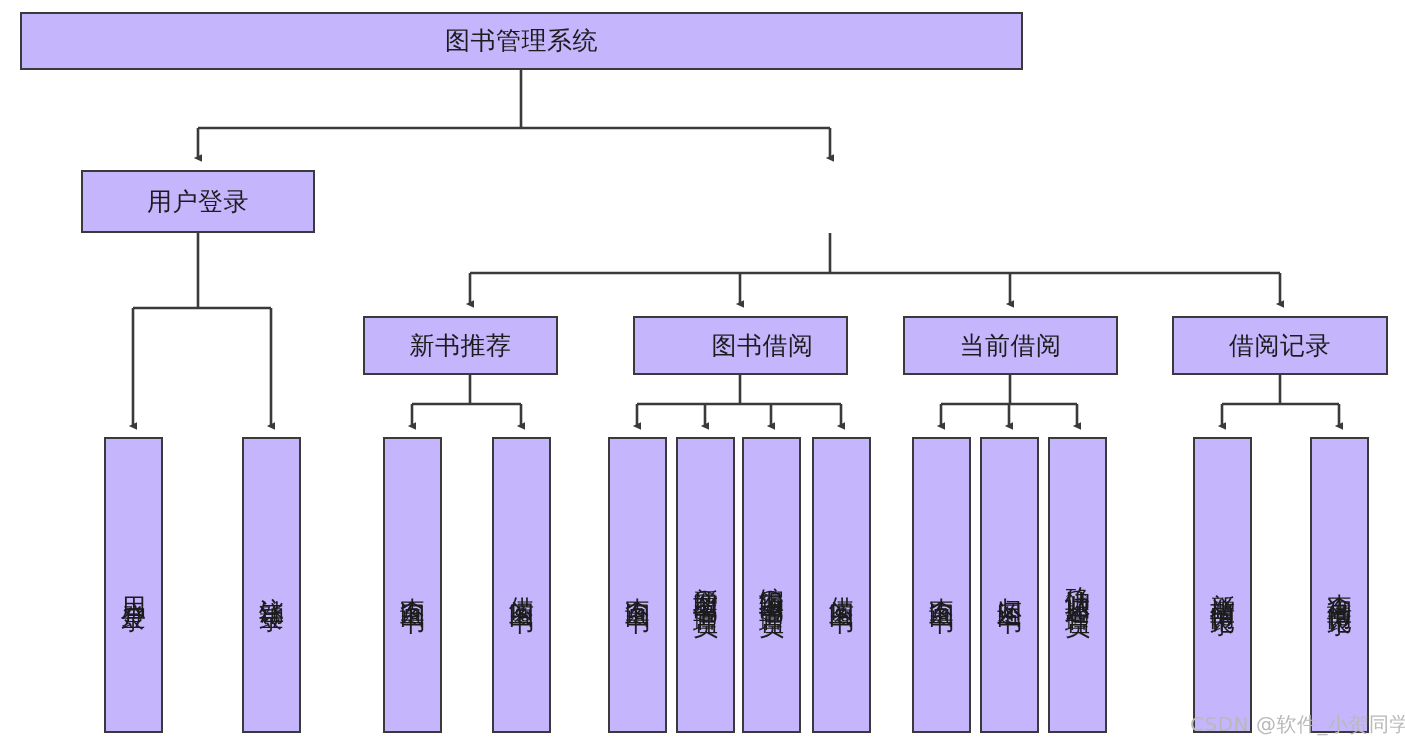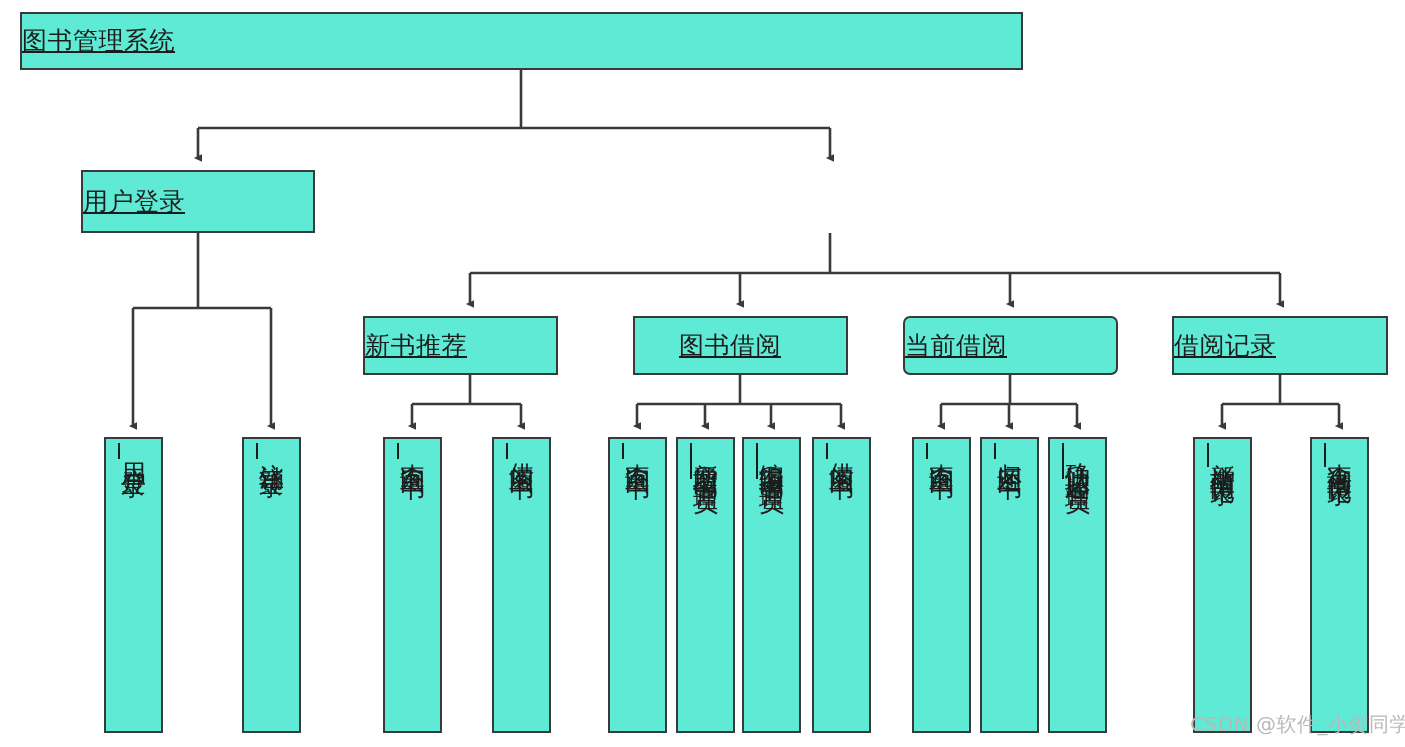--- a/index.html
+++ b/index.html
@@ -25,27 +25,26 @@
     left: 0;
     top: 0;
     width: 1405px;
     height: 747px;
     pointer-events: none;
   }
   .node {
     position: absolute;
     box-sizing: border-box;
     border: 2.5px solid #3a3a3a;
-    background: #5eead4;
+    background: #c4b5fd;
     display: flex;
     align-items: center;
-    justify-content: flex-start;
+    justify-content: center;
     color: #1c1c1c;
     z-index: 2;
-    text-decoration: underline;
   }
   .node.h {
     font-size: 25px;
     line-height: 1.1;
     letter-spacing: 0.5px;
   }
   .node.root {
     font-size: 25px;
   }
   .node.v {
@@ -141,21 +140,21 @@
   <div class="node h" style="left:81px; top:170px; width:234px; height:63px;">
     <span>用户登录</span>
   </div>
 
   <div class="node h" style="left:363px; top:316px; width:195px; height:59px;">
     <span>新书推荐</span>
   </div>
   <div class="node h" style="left:633px; top:316px; width:215px; height:59px;padding-left:44px;">
     <span>图书借阅</span>
   </div>
-  <div class="node h" style="left:903px; top:316px; width:215px; height:59px;border-radius:7px;">
+  <div class="node h" style="left:903px; top:316px; width:215px; height:59px;">
     <span>当前借阅</span>
   </div>
   <div class="node h" style="left:1172px; top:316px; width:216px; height:59px;">
     <span>借阅记录</span>
   </div>
 
   <div class="node v" style="left:104px; top:437px; width:59px; height:296px;">
     <span class="vlabel">用户登录</span>
   </div>
   <div class="node v" style="left:242px; top:437px; width:59px; height:296px;">

